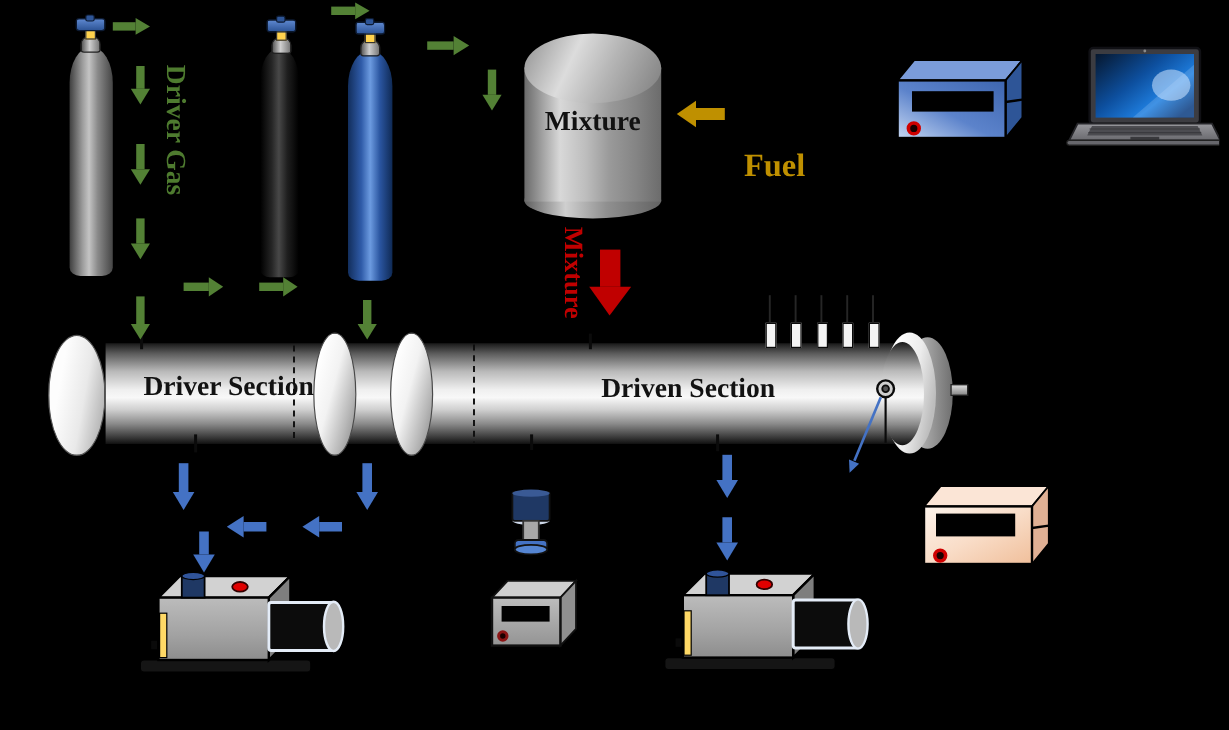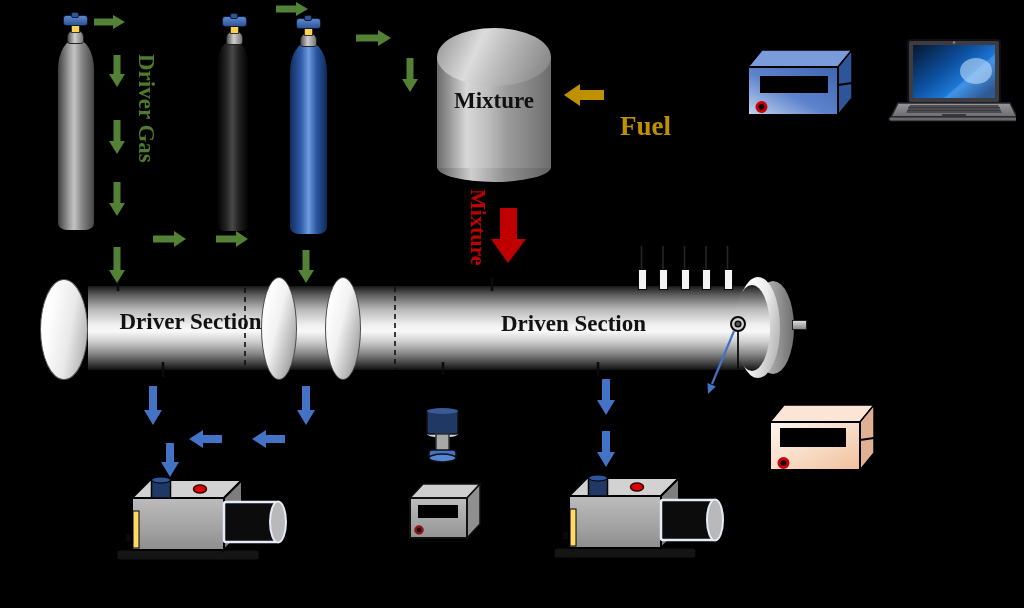--- a/index.html
+++ b/index.html
@@ -111,21 +111,21 @@
 
   <div class="abs ell" style="left:437px;top:152px;width:114px;height:30px;background:linear-gradient(90deg,#5f5f5f,#cfcfcf 30%,#909090 60%,#636363);"></div>
   <div class="abs" style="left:437px;top:56px;width:114px;height:112px;background:linear-gradient(90deg,#6a6a6a 0%,#d8d8d8 26%,#bdbdbd 45%,#9a9a9a 62%,#848484 82%,#6c6c6c 100%);"></div>
   <div class="abs ell" style="left:437px;top:28px;width:114px;height:58px;background:linear-gradient(115deg,#8f8f8f 0%,#dcdcdc 35%,#b5b5b5 60%,#7d7d7d 100%);"></div>
   <div class="abs serifb" style="left:437px;top:84px;width:114px;text-align:center;font-size:23px;line-height:34px;color:#111;z-index:5;">
     <span style="display:block">Mixture</span>
   </div>
 
   <div class="abs serifb rot90" style="left:159px;top:54px;font-size:23px;color:var(--driver-gas-text-green);">Driver Gas</div>
   <div class="abs serifb rot90" style="left:491px;top:189px;font-size:22px;color:var(--mixture-red);z-index:6;">Mixture</div>
-  <div class="abs serifb" style="left:620px;top:111px;font-size:27px;color:var(--fuel-gold);">Fuel</div>
+  <div class="abs serifb" style="left:620px;top:123px;font-size:27px;color:var(--fuel-gold);">Fuel</div>
   <div class="abs serifb" style="left:486px;top:311px;width:175px;text-align:center;font-size:23px;color:#121212;z-index:5;">Driven Section</div>
   <div class="abs serifb" style="left:103px;top:309px;width:175px;text-align:center;font-size:23px;color:#121212;z-index:5;">Driver Section</div>
 
   <svg class="abs" style="left:744px;top:44px;z-index:4;" width="112" height="76" viewBox="0 0 112 76">
     <polygon points="4,23 94,23 108,6 18,6" fill="#7b9cda" stroke="#000" stroke-width="1.5"></polygon>
     <polygon points="94,23 108,6 108,54 94,71" fill="#2e5597" stroke="#000" stroke-width="1.5"></polygon>
     <rect x="4" y="23" width="90" height="48" fill="url(#gBlueFront)" stroke="#000" stroke-width="2"></rect>
     <rect x="16" y="32" width="68" height="17" fill="#000"></rect>
     <circle cx="17.5" cy="63" r="4.5" fill="#1a0000" stroke="#cf0000" stroke-width="3"></circle>
     <line x1="94" y1="41" x2="108" y2="39" stroke="#000" stroke-width="2"></line>

